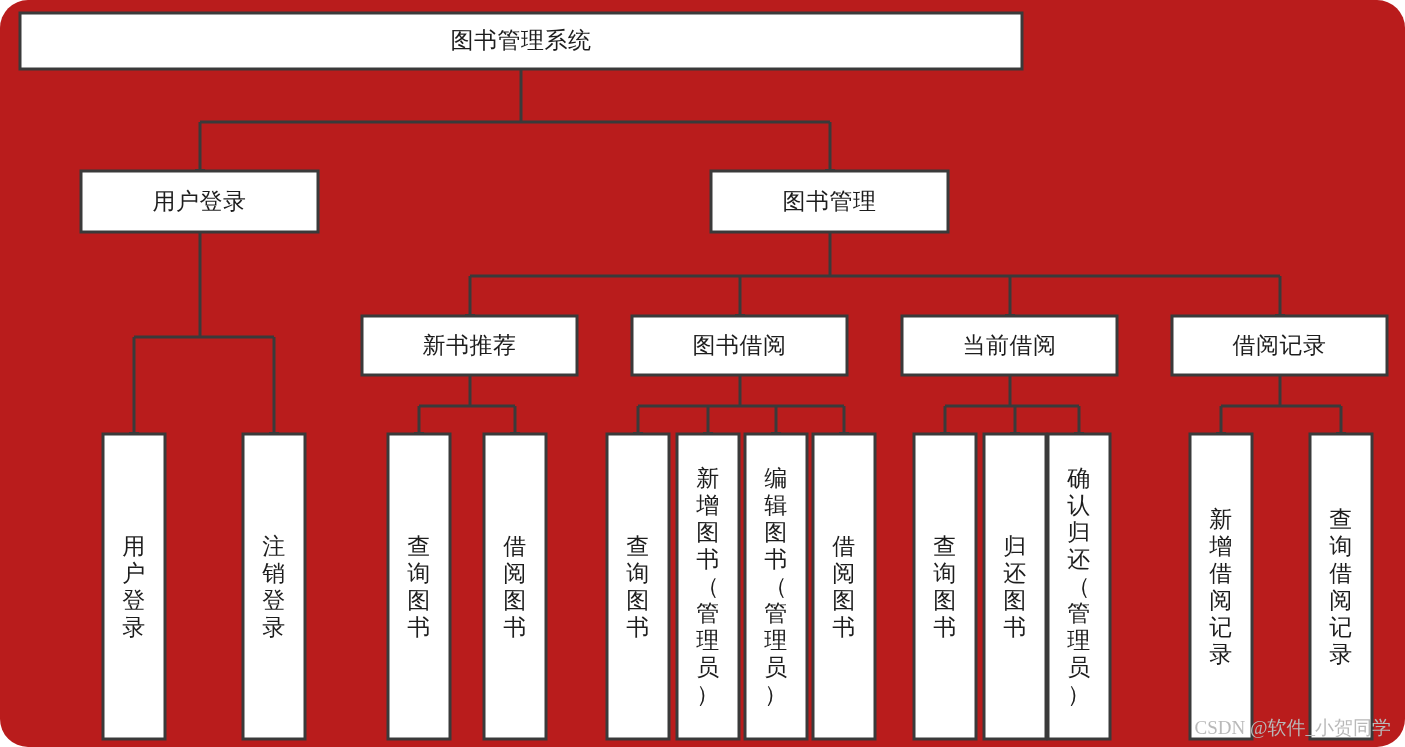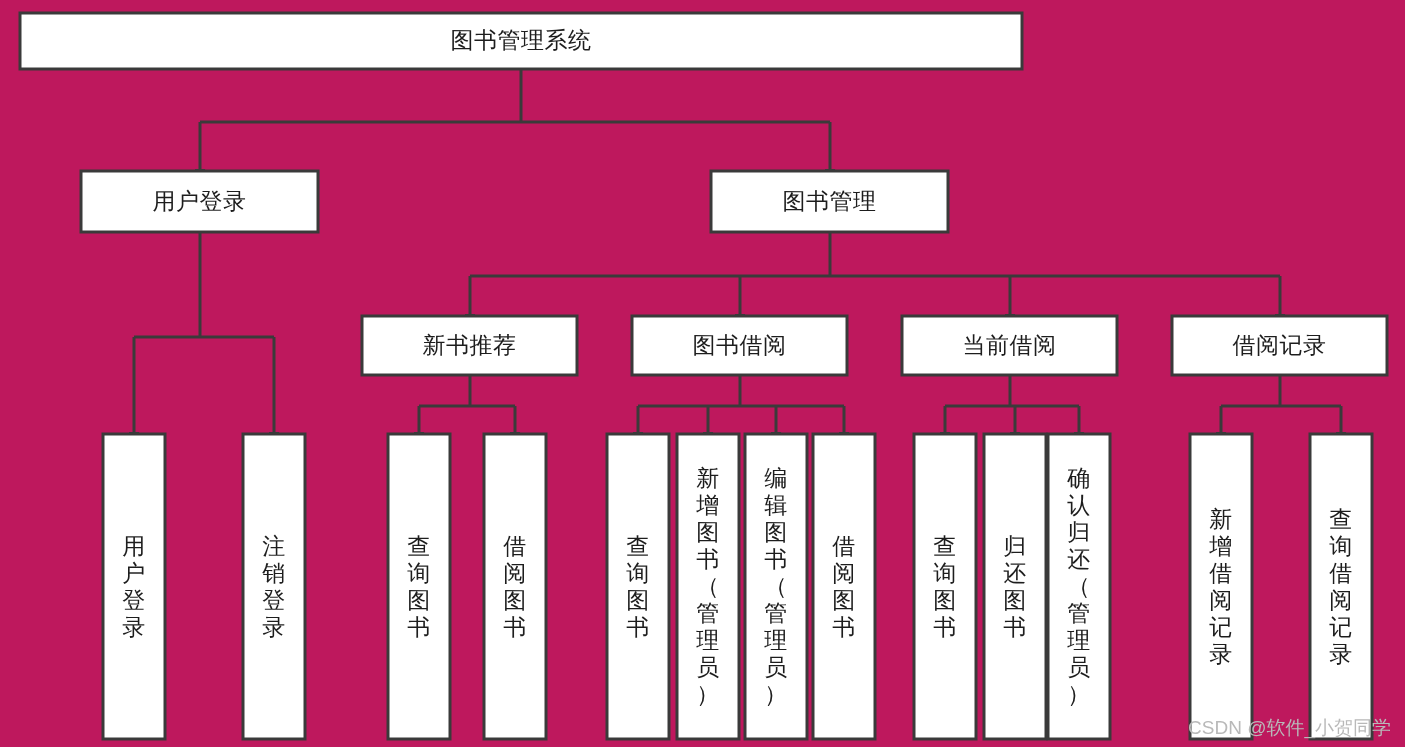--- a/index.html
+++ b/index.html
@@ -8,22 +8,23 @@
     padding: 0;
     background: #ffffff;
   }
   body {
     font-family: "Liberation Sans", "DejaVu Sans", sans-serif;
   }
   #diagram-root {
     position: relative;
     width: 1405px;
     height: 747px;
-    background: #be185d;
+    background: #b91c1c;
     overflow: hidden;
+    border-radius: 28px;
   }
   svg.diagram-canvas {
     position: absolute;
     left: 0;
     top: 0;
     width: 1405px;
     height: 747px;
   }
   .node-rect {
     fill: #ffffff;
@@ -48,21 +49,21 @@
     font-family: "Liberation Sans", "DejaVu Sans", sans-serif;
     font-size: 23px;
     fill: #1d1d1d;
     text-anchor: middle;
     letter-spacing: 0.5px;
   }
   .watermark-text {
     position: absolute;
     right: 14px;
     bottom: 6px;
-    font-family: Liberation Sans, sans-serif;
+    font-family: Liberation Serif, serif;
     font-size: 19px;
     color: #b9b9b9;
     white-space: nowrap;
     user-select: none;
     pointer-events: none;
   }
 </style>
 </head>
 <body>
 

